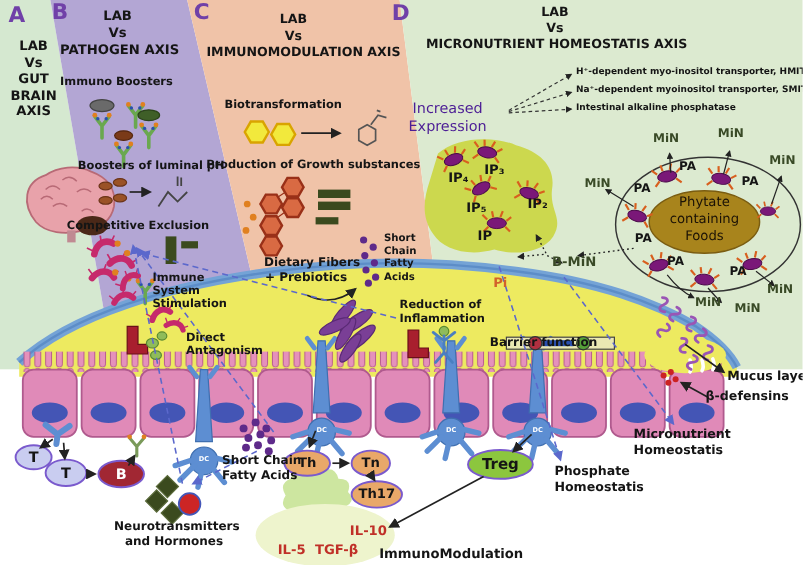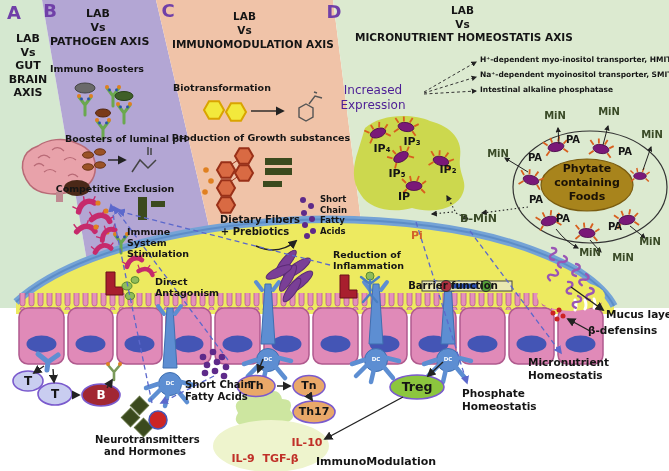--- a/index.html
+++ b/index.html
@@ -384,21 +384,21 @@
 <div class="L ctr" style="left:355px;top:4px;width:215px;line-height:13.5px;font-size:10.5px;">
   <div>LAB</div>
   <div>Vs</div>
   <div>MICRONUTRIENT HOMEOSTATIS AXIS</div>
 </div>
 
 <div class="L c" style="left:97px;top:63px;font-size:9.5px;">Immuno Boosters</div>
 <div class="L c" style="left:126px;top:133px;font-size:9.5px;">Boosters of luminal pH</div>
 <div class="L c" style="left:115px;top:183px;font-size:9.5px;">Competitive Exclusion</div>
 
-<div class="L c" style="left:222px;top:82px;font-size:9.5px;">Biotransformation</div>
+<div class="L c" style="left:236px;top:82px;font-size:9.5px;">Biotransformation</div>
 <div class="L c" style="left:261px;top:132px;font-size:9.5px;">Production of Growth substances</div>
 
 <div class="L ctr" style="left:340px;top:83px;width:66px;font-size:12px;font-weight:normal;line-height:14.5px;color:#4c1d95;">
   <div>Increased</div>
   <div>Expression</div>
 </div>
 <div class="L" style="left:480px;top:55px;font-size:7.5px;">H⁺-dependent myo-inositol transporter, HMIT</div>
 <div class="L" style="left:480px;top:70px;font-size:7.5px;">Na⁺-dependent myoinositol transporter, SMIT2</div>
 <div class="L" style="left:480px;top:85px;font-size:7.5px;">Intestinal alkaline phosphatase</div>
 
@@ -418,21 +418,21 @@
 <div class="L c t10" style="left:623px;top:252px;color:#394a26;">MiN</div>
 <div class="L c t10" style="left:650px;top:236px;color:#394a26;">MiN</div>
 
 <div class="L c t10" style="left:573px;top:134px;">PA</div>
 <div class="L c t10" style="left:535px;top:152px;">PA</div>
 <div class="L c t10" style="left:625px;top:146px;">PA</div>
 <div class="L c t10" style="left:536px;top:194px;">PA</div>
 <div class="L c t10" style="left:563px;top:213px;">PA</div>
 <div class="L c t10" style="left:615px;top:221px;">PA</div>
 
-<div class="L ctr" style="left:541px;top:162px;width:92px;font-weight:bold;font-size:11px;line-height:14px;color:#1b1206;">
+<div class="L ctr" style="left:541px;top:162px;width:92px;font-weight:normal;font-size:11px;line-height:14px;color:#1b1206;">
   <div>Phytate</div>
   <div>containing</div>
   <div>Foods</div>
 </div>
 
 <div class="L" style="left:127px;top:226px;font-size:9.5px;line-height:11px;">
   <div>Immune</div>
   <div>System</div>
   <div>Stimulation</div>
 </div>
@@ -482,20 +482,20 @@
 
 <div class="L ctr" style="left:95px;top:434px;width:100px;font-size:10px;line-height:11.5px;">
   <div>Neurotransmitters</div>
   <div>and Hormones</div>
 </div>
 <div class="L" style="left:185px;top:379px;font-size:10px;line-height:12px;">
   <div>Short Chain</div>
   <div>Fatty Acids</div>
 </div>
 <div class="L ctr red pre" style="left:228px;top:425px;width:74px;font-size:11px;line-height:13.5px;">
-  <div>IL-9  TGF-β</div>
+  <div>IL-5  TGF-β</div>
   
   
 </div>
 <div class="L c red t11" style="left:307px;top:436px;">IL-10</div>
 <div class="L t11" style="left:316px;top:455px;">ImmunoModulation</div>
 
 </div>
 
 </body></html>

